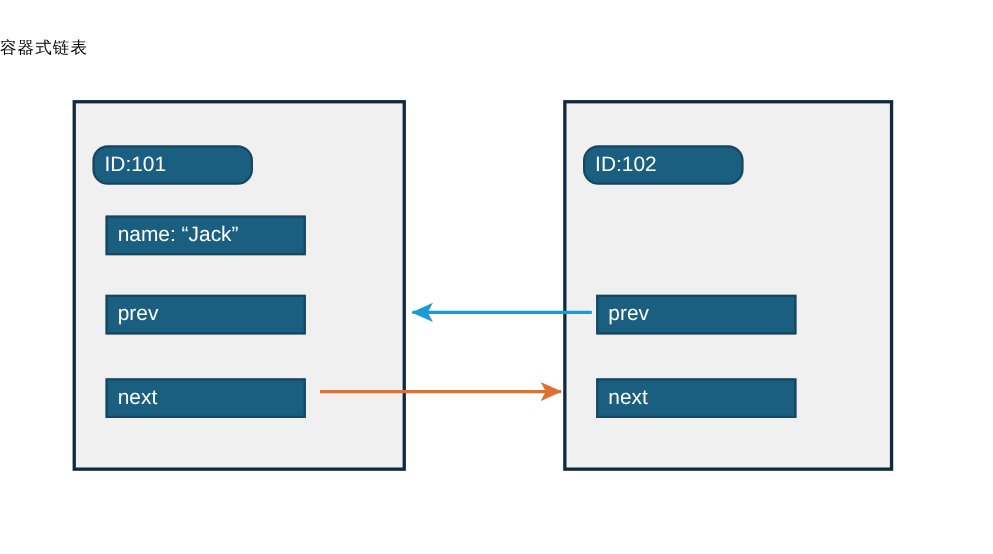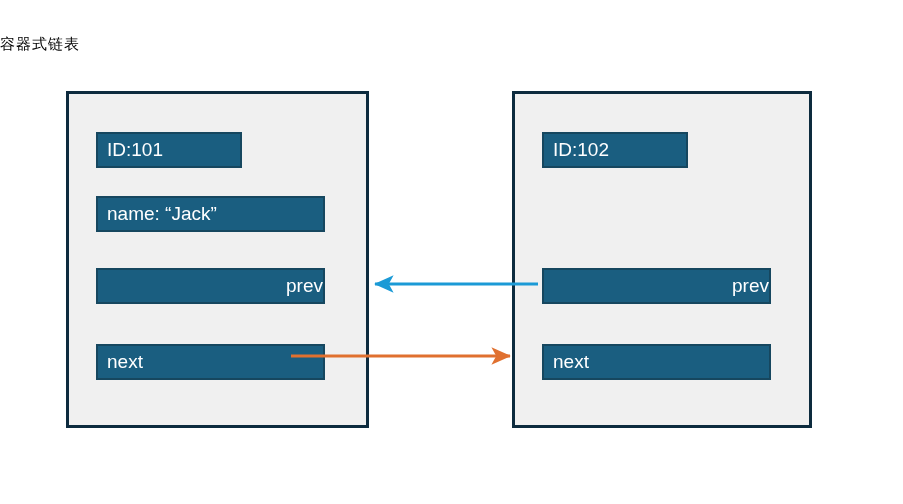--- a/index.html
+++ b/index.html
@@ -45,25 +45,25 @@
     border: 2px solid #16475F;
     color: #FFFFFF;
     font-size: 19px;
     height: 36px;
     line-height: 32px;
     padding-left: 9px;
     white-space: nowrap;
     overflow: hidden;
   }
   .field.w-id   { width: 146px; }
-  .field.w-wide { width: 229px; }
+  .field.w-wide { width: 182px; }
 
-  .field.row-id   { left: 27px; top: 38px; }
+  .field.row-id   { left: 15px; top: 38px; border-radius: 14px; }
   .field.row-name { left: 27px; top: 102px; }
-  .field.row-prev { left: 27px; top: 174px; text-align: right; }
+  .field.row-prev { left: 27px; top: 174px; }
   .field.row-next { left: 27px; top: 250px; }
 
   .arrow-layer {
     position: absolute;
     left: 0;
     top: 0;
     width: 903px;
     height: 504px;
     pointer-events: none;
   }

